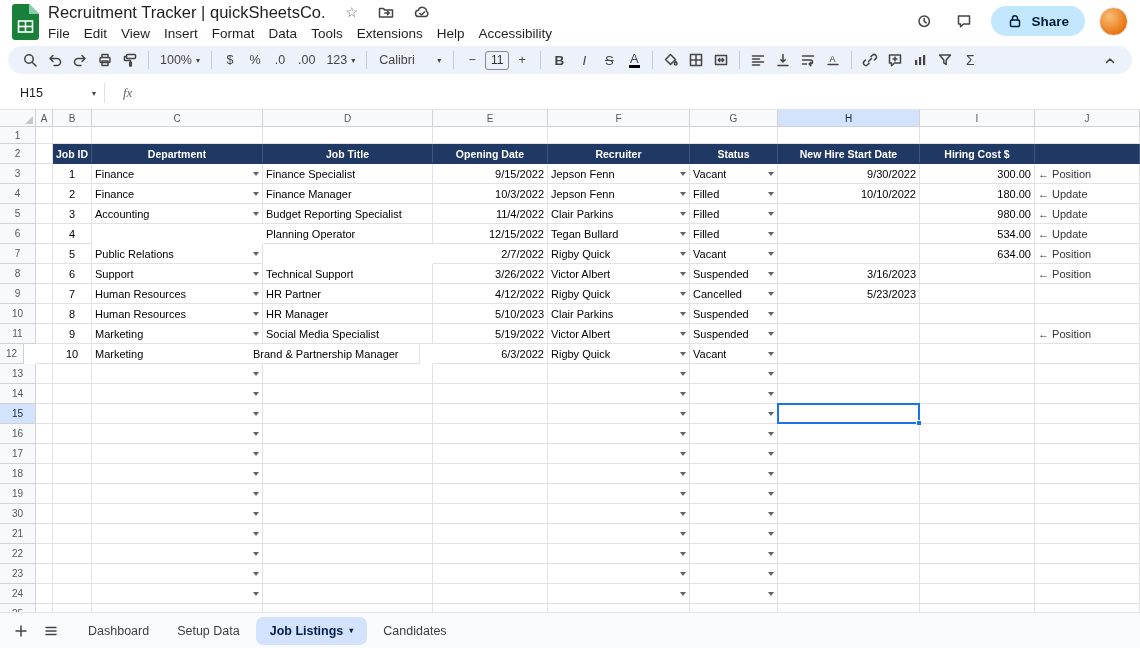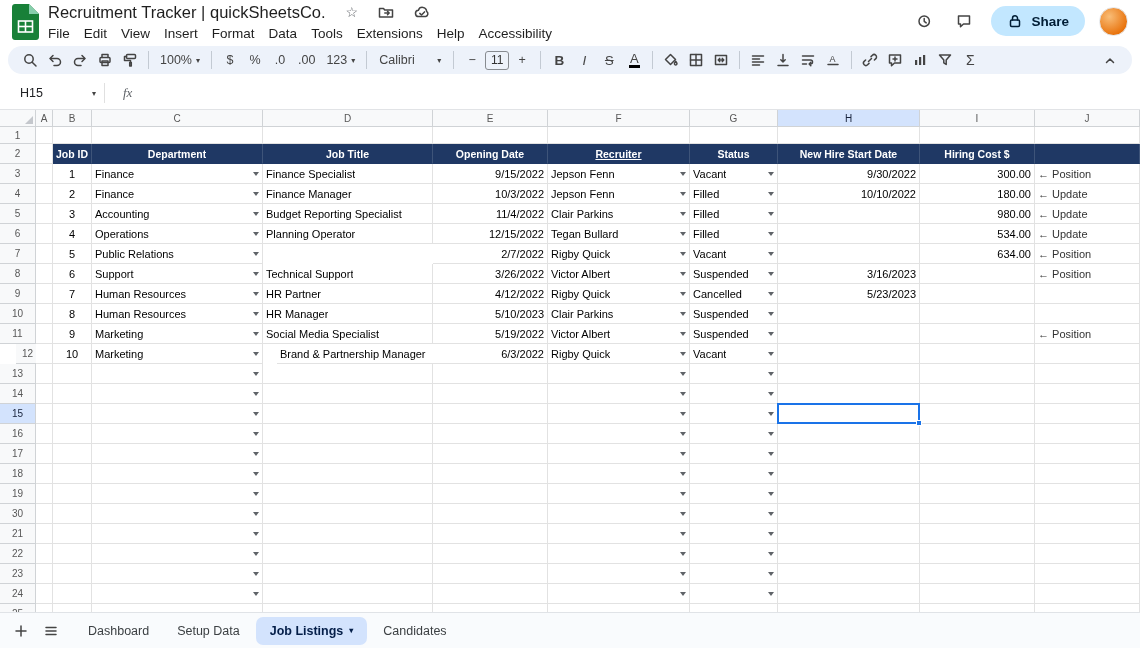--- a/index.html
+++ b/index.html
@@ -363,21 +363,21 @@
       </div>
       <div class="cell thead" style="left: 92px; top: 34px; width: 171px; height: 20px;">
         <span class="ctext">Department</span>
       </div>
       <div class="cell thead" style="left: 263px; top: 34px; width: 170px; height: 20px;">
         <span class="ctext">Job Title</span>
       </div>
       <div class="cell thead" style="left: 433px; top: 34px; width: 115px; height: 20px;">
         <span class="ctext">Opening Date</span>
       </div>
-      <div class="cell thead" style="left: 548px; top: 34px; width: 142px; height: 20px; text-decoration: underline;">
+      <div class="cell thead" style="left: 548px; top: 34px; width: 142px; height: 20px;">
         <span class="ctext">Recruiter</span>
       </div>
       <div class="cell thead" style="left: 690px; top: 34px; width: 88px; height: 20px;">
         <span class="ctext">Status</span>
       </div>
       <div class="cell thead" style="left: 778px; top: 34px; width: 142px; height: 20px;">
         <span class="ctext">New Hire Start Date</span>
       </div>
       <div class="cell thead" style="left: 920px; top: 34px; width: 115px; height: 20px;">
         <span class="ctext">Hiring Cost $</span>
@@ -487,24 +487,20 @@
       <div class="cell note" style="left: 1035px; top: 94px; width: 105px; height: 20px;">
         <span class="ctext">← Update</span>
       </div>
       <div class="rowh" style="left: 0px; top: 114px; width: 36px; height: 20px;">6</div>
       <div class="cell" style="left: 36px; top: 114px; width: 17px; height: 20px;">
         <span class="ctext"></span>
       </div>
       <div class="cell a-center" style="left: 53px; top: 114px; width: 39px; height: 20px;">
         <span class="ctext">4</span>
       </div>
-      <div class="cell" style="left: 92px; top: 114px; width: 171px; height: 20px;">
-        <span class="ctext">Operations</span>
-        <span class="dd"></span>
-      </div>
       <div class="cell" style="left: 263px; top: 114px; width: 170px; height: 20px;">
         <span class="ctext">Planning Operator</span>
       </div>
       <div class="cell a-right" style="left: 433px; top: 114px; width: 115px; height: 20px;">
         <span class="ctext">12/15/2022</span>
       </div>
       <div class="cell" style="left: 548px; top: 114px; width: 142px; height: 20px;">
         <span class="ctext">Tegan Bullard</span>
         <span class="dd"></span>
       </div>
@@ -681,32 +677,32 @@
       </div>
       <div class="cell a-right" style="left: 778px; top: 214px; width: 142px; height: 20px;">
         <span class="ctext"></span>
       </div>
       <div class="cell a-right" style="left: 920px; top: 214px; width: 115px; height: 20px;">
         <span class="ctext"></span>
       </div>
       <div class="cell note" style="left: 1035px; top: 214px; width: 105px; height: 20px;">
         <span class="ctext">← Position</span>
       </div>
-      <div class="rowh" style="left: 16px; top: 234px; width: 24px; height: 20px;">12</div>
+      <div class="rowh" style="left: 0px; top: 234px; width: 24px; height: 20px;">12</div>
       <div class="cell" style="left: 36px; top: 234px; width: 17px; height: 20px;">
         <span class="ctext"></span>
       </div>
       <div class="cell a-center" style="left: 53px; top: 234px; width: 39px; height: 20px;">
         <span class="ctext">10</span>
       </div>
       <div class="cell" style="left: 92px; top: 234px; width: 171px; height: 20px;">
         <span class="ctext">Marketing</span>
         <span class="dd"></span>
       </div>
-      <div class="cell" style="left: 277px; top: 234px; width: 170px; height: 20px;">
+      <div class="cell" style="left: 250px; top: 234px; width: 170px; height: 20px;">
         <span class="ctext">Brand &amp; Partnership Manager</span>
       </div>
       <div class="cell a-right" style="left: 433px; top: 234px; width: 115px; height: 20px;">
         <span class="ctext">6/3/2022</span>
       </div>
       <div class="cell" style="left: 548px; top: 234px; width: 142px; height: 20px;">
         <span class="ctext">Rigby Quick</span>
         <span class="dd"></span>
       </div>
       <div class="cell" style="left: 690px; top: 234px; width: 88px; height: 20px;">

